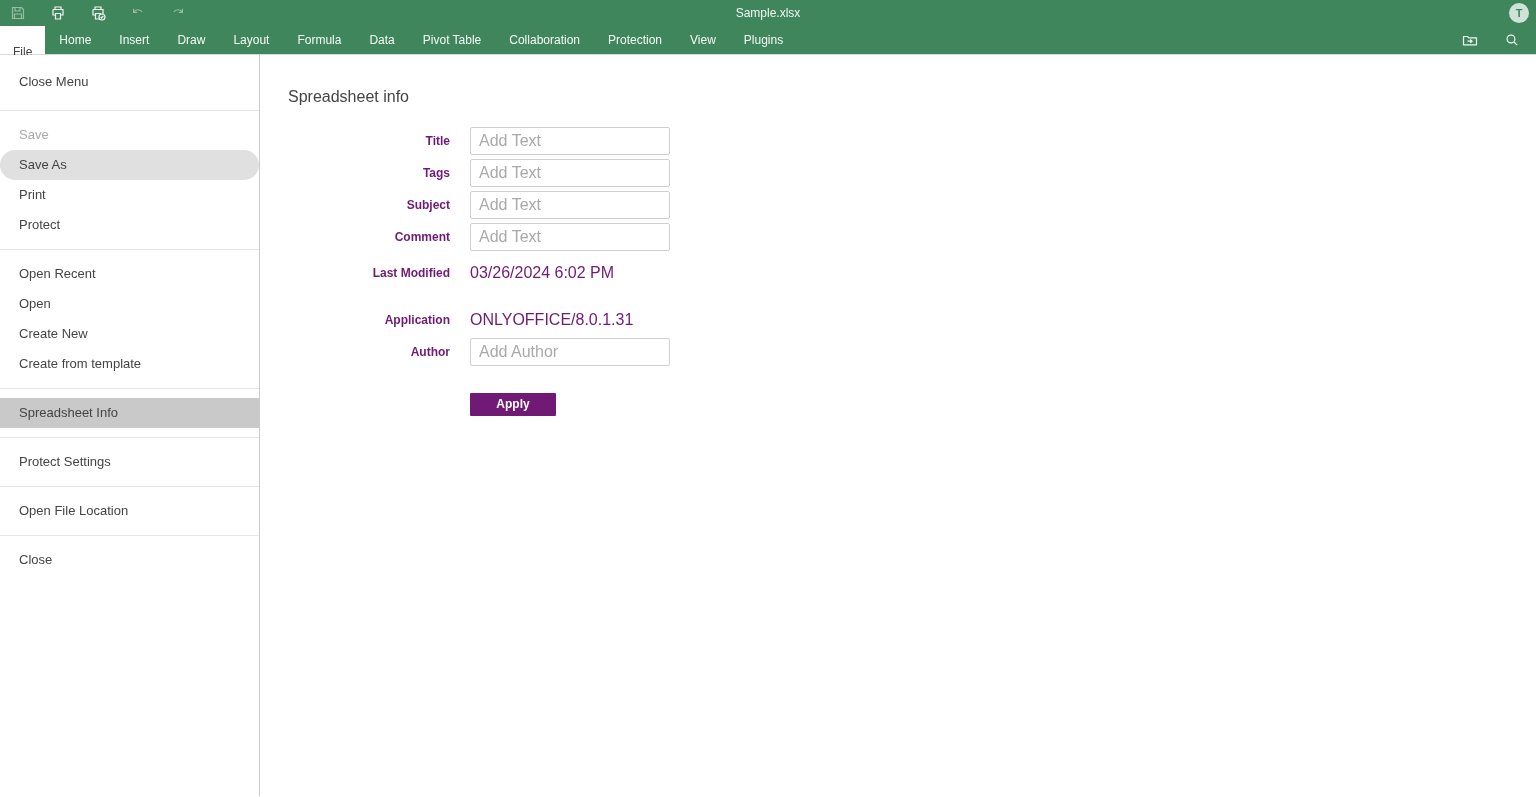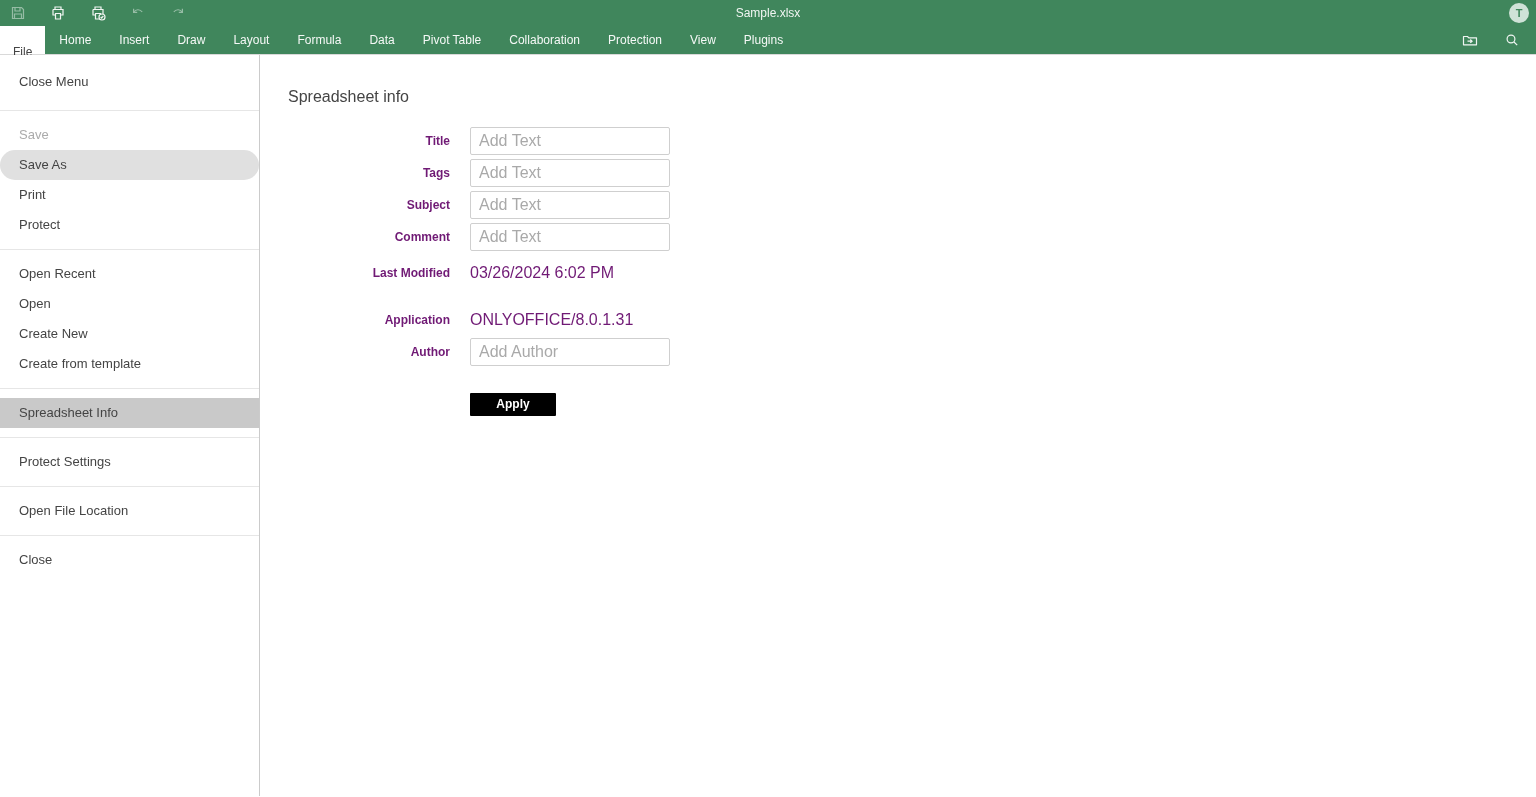--- a/index.html
+++ b/index.html
@@ -47,21 +47,21 @@
   .form-label { width: 162px; text-align: right; font-size: 12px; font-weight: bold;
     color: #701a75; padding-right: 0; }
   .form-field { margin-left: 20px; width: 200px; height: 28px; border: 1px solid #cfcfcf;
     border-radius: 2px; padding: 0 8px; font-size: 16px; color: #444444;
     font-family: "Liberation Sans", sans-serif; outline: none; }
   .form-field::placeholder { color: #a9a9a9; }
   .form-value { margin-left: 20px; font-size: 16px; color: #701a75; }
   .row-lastmod { margin-top: 14px; }
   .row-application { margin-top: 25px; }
   .row-apply { margin-top: 30px; }
-  .apply-btn { margin-left: 182px; width: 86px; height: 23px; background: #000000; color: #ffffff;
+  .apply-btn { margin-left: 182px; width: 86px; height: 23px; background: #701a75; color: #ffffff;
     font-size: 12px; font-weight: bold; border: none; border-radius: 1px; cursor: pointer;
     font-family: "Liberation Sans", sans-serif; }
 </style>
 </head>
 <body>
 
 <div class="titlebar">
   <div class="tb-icons">
     <div class="tb-btn dim">
       <svg width="16" height="16" viewBox="0 0 16 16">

